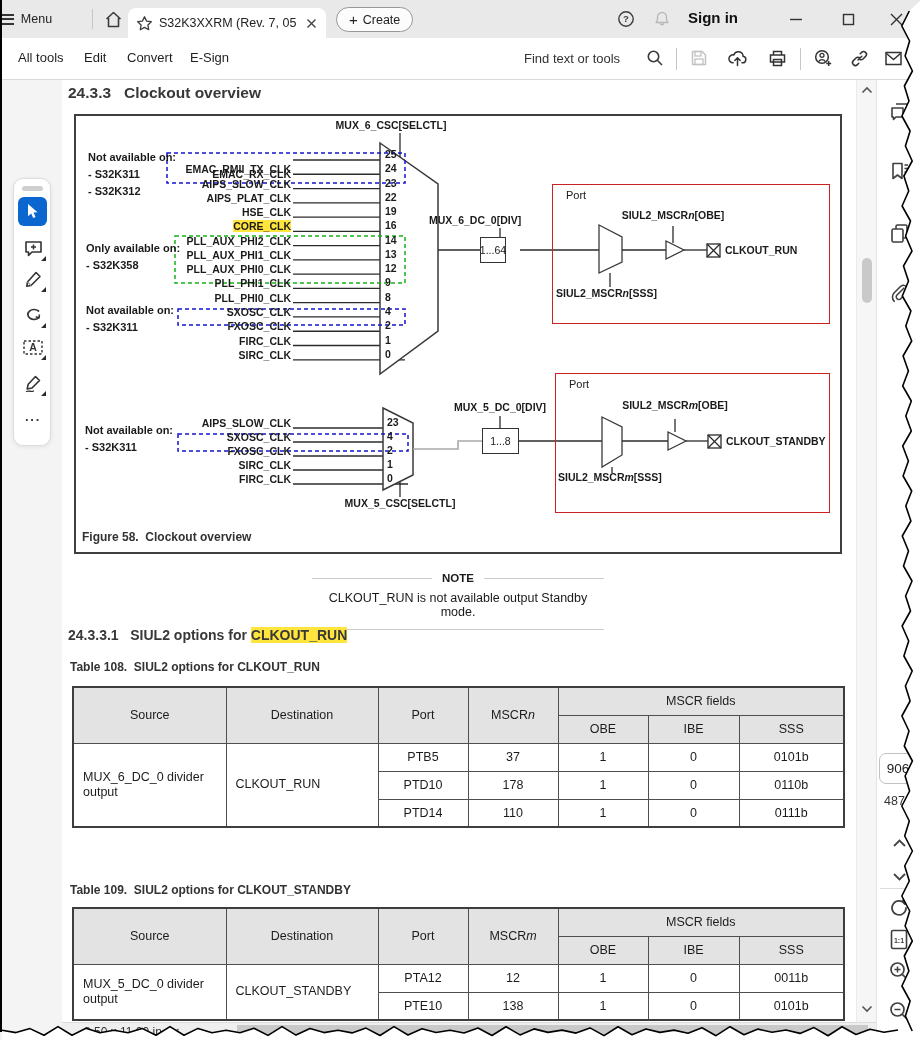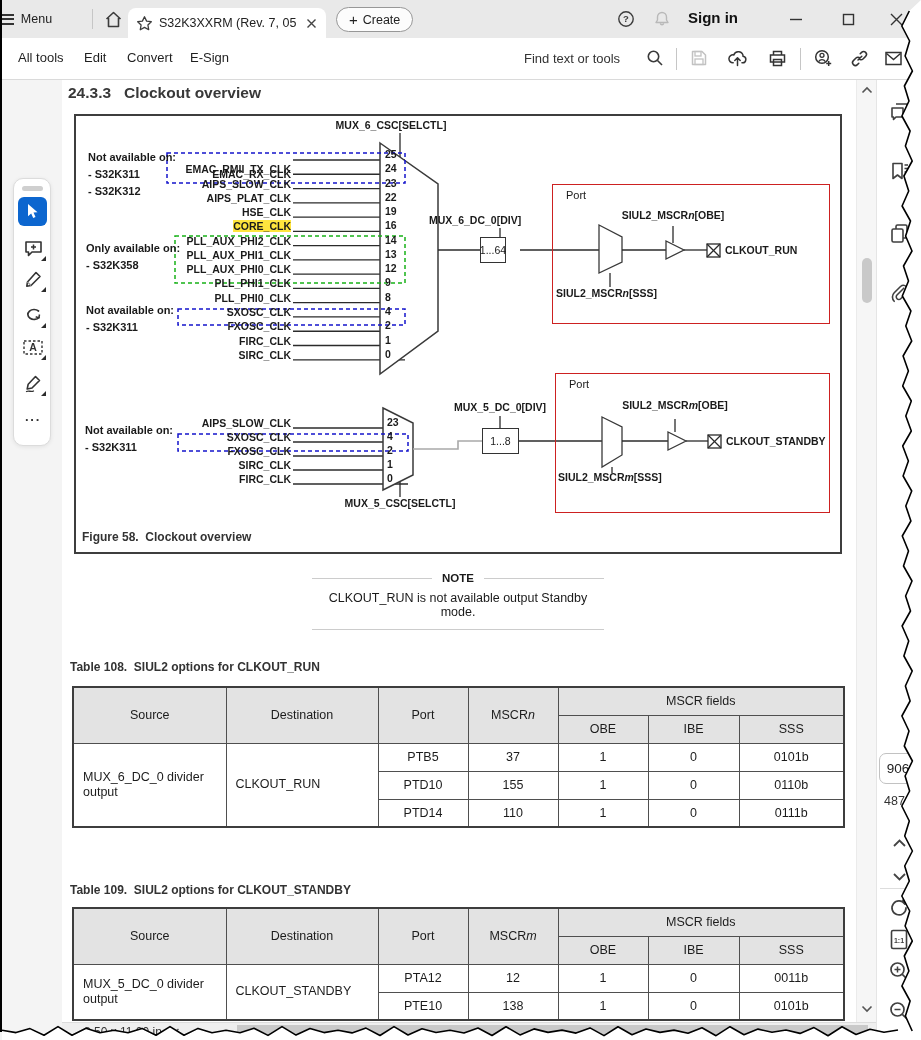--- a/index.html
+++ b/index.html
@@ -315,20 +315,21 @@
     <div id="note">
       <div class="nrow">
           <div class="nline"></div>
           <span class="ntitle">NOTE</span>
           <div class="nline"></div>
         </div>
       <div class="ntext">CLKOUT_RUN is not available output Standby mode.</div>
       <div class="nbottom"></div>
     </div>
 
+    <div class="doc-abs h2" style="left:68px; top:627px;"><span>24.3.3.1   SIUL2 options for </span><span class="hl">CLKOUT_RUN</span></div>
     <div class="doc-abs ttitle" style="left:70px; top:660px;">Table 108.  SIUL2 options for CLKOUT_RUN</div>
     <div id="t108-host">
         <table class="dtab" style="top: 686px;">
           <colgroup>
             <col style="width:153px">
             <col style="width:152px">
             <col style="width:90px">
             <col style="width:90px">
             <col style="width:90px">
             <col style="width:91px">
@@ -353,21 +354,21 @@
               <td rowspan="3" class="lft">MUX_6_DC_0 divider output</td>
               <td rowspan="3" class="lft">CLKOUT_RUN</td>
               <td>PTB5</td>
               <td>37</td>
               <td>1</td>
               <td>0</td>
               <td>0101b</td>
             </tr>
             <tr>
               <td>PTD10</td>
-              <td>155</td>
+              <td>178</td>
               <td>1</td>
               <td>0</td>
               <td>0110b</td>
             </tr>
             <tr>
               <td>PTD14</td>
               <td>110</td>
               <td>1</td>
               <td>0</td>
               <td>0111b</td>

